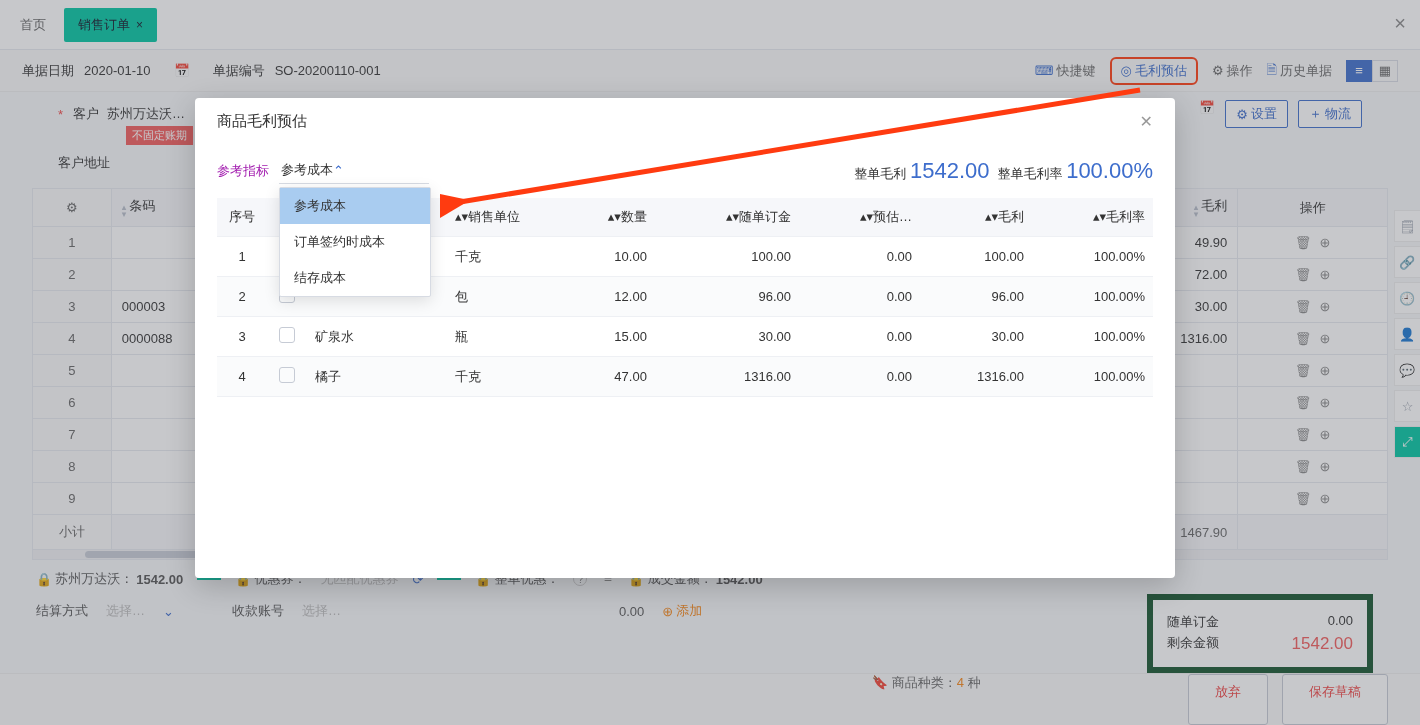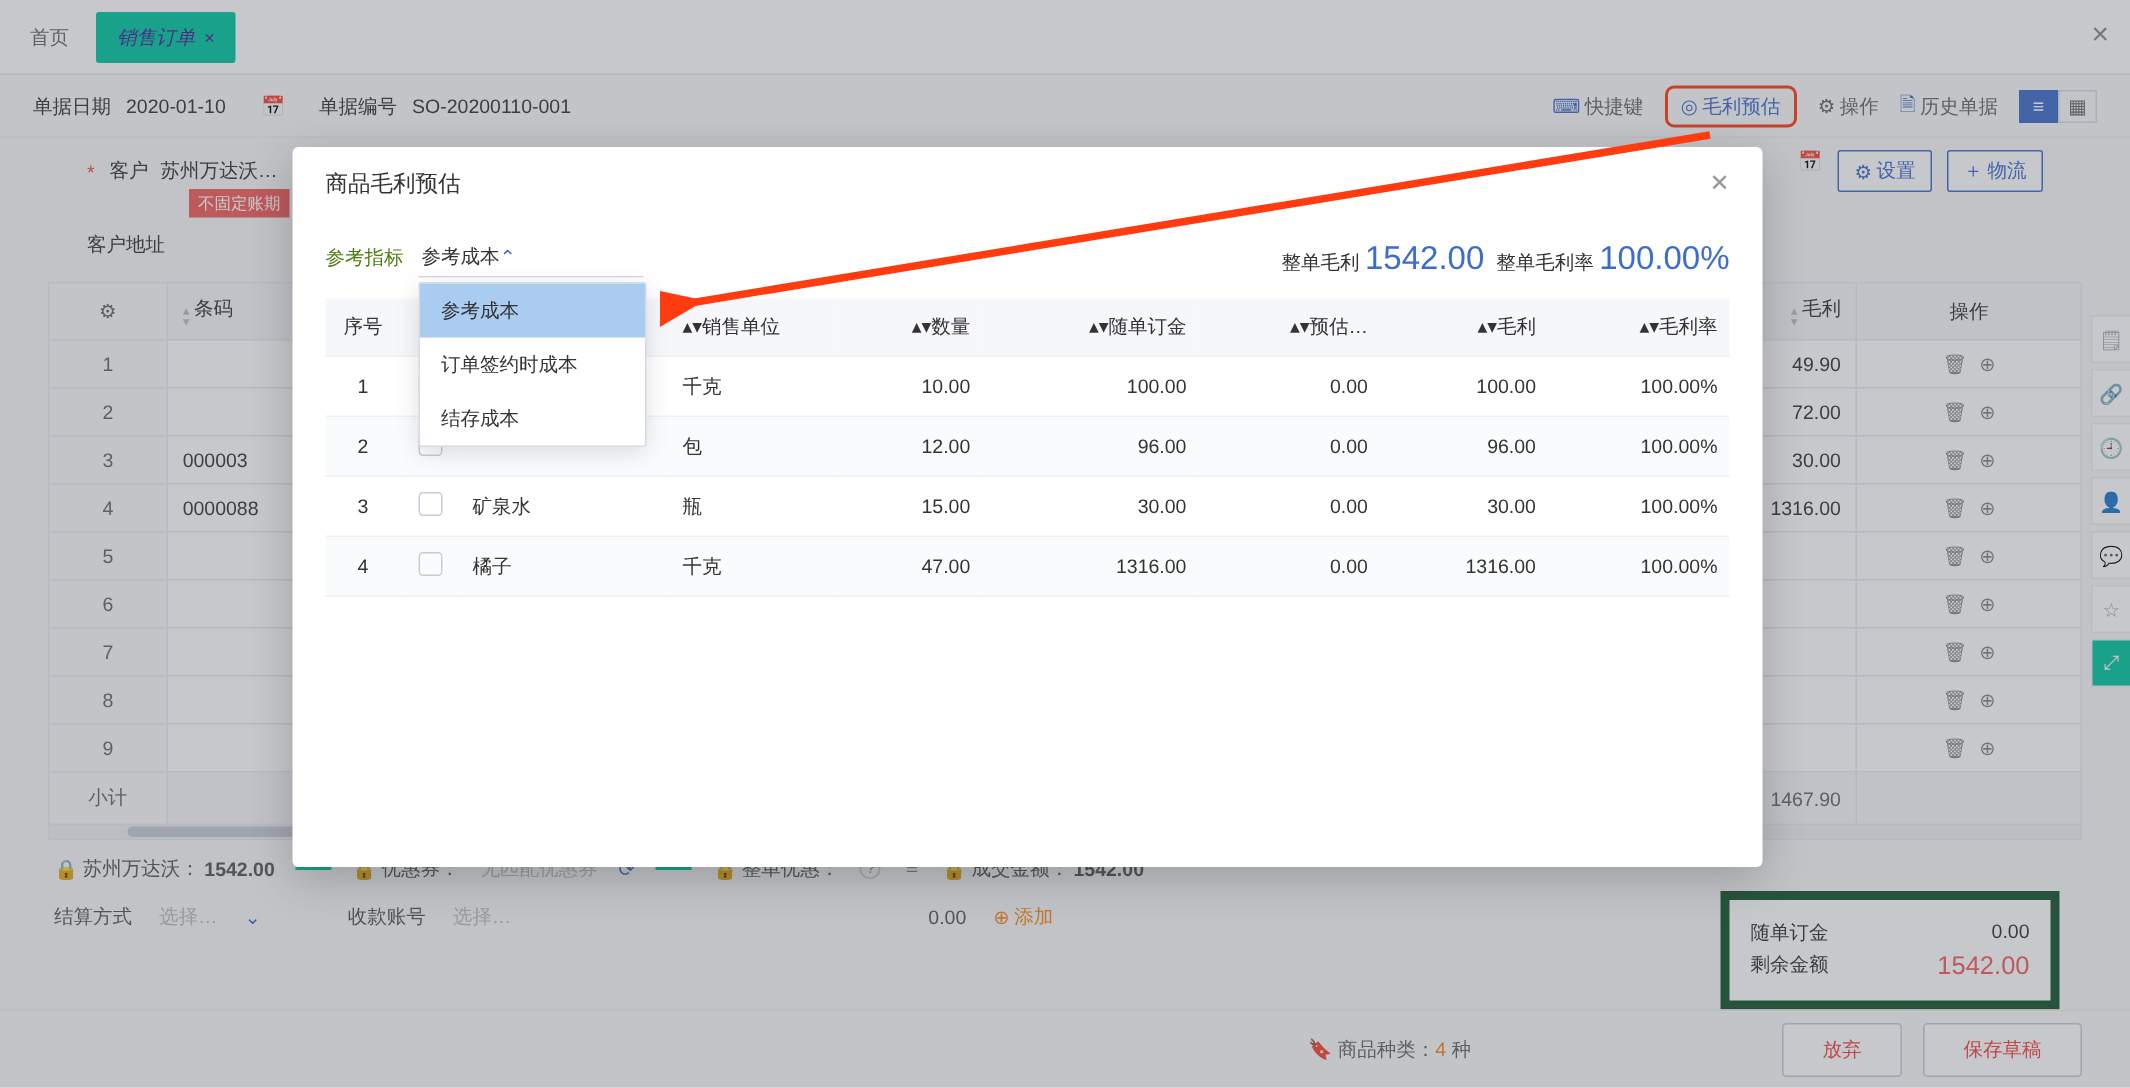--- a/index.html
+++ b/index.html
@@ -1,19 +1,19 @@
 <!DOCTYPE html>
 <html><head>
 <meta charset="utf-8">
 <style>
 * { box-sizing: border-box; margin: 0; padding: 0; }
 body { font-family: -apple-system, "PingFang SC", "Microsoft YaHei", sans-serif; font-size: 13px; color: #333; background: #f7f8fa; width: 1420px; height: 725px; overflow: hidden; position: relative; }
 .topbar { display: flex; align-items: center; height: 50px; padding: 0 20px; background: #fff; border-bottom: 1px solid #e6e9ef; position: relative; }
 .topbar .home { color: #666; margin-right: 18px; }
-.topbar .tab { background: #00c6a2; color: #4c1d95; padding: 8px 14px; border-radius: 2px; display: flex; align-items: center; gap: 6px; font-style: italic; }
+.topbar .tab { background: #00c6a2; color: #0f172a; padding: 8px 14px; border-radius: 2px; display: flex; align-items: center; gap: 6px; }
 .topbar .tab .close { font-size: 12px; }
 .topbar .close-page { position: absolute; right: 14px; top: 12px; font-size: 20px; color: #888; cursor: pointer; }
 .infobar { display: flex; align-items: center; height: 42px; padding: 0 22px; gap: 10px; background: #fafafa; border-bottom: 1px solid #eee; }
 .infobar .lbl { color: #333; }
 .infobar .val { color: #333; margin-right: 14px; }
 .infobar .cal-icon { color: #3d6dcc; }
 .right-actions { margin-left: auto; display: flex; align-items: center; gap: 14px; color: #666; }
 .right-actions .act { display: flex; align-items: center; gap: 3px; cursor: pointer; }
 .right-actions .profit-est { border: 2px solid #ff3b10; border-radius: 6px; padding: 3px 9px; color: #3d6dcc; }
 .right-actions .view-btns { display: flex; }
@@ -44,35 +44,35 @@
 .summary .eq { color: #888; }
 .summary .refresh { color: #3d6dcc; }
 .summary .q { color: #888; border: 1px solid #ccc; border-radius: 50%; width: 14px; height: 14px; display: inline-flex; align-items: center; justify-content: center; font-size: 10px; }
 .pay-row { display: flex; align-items: center; gap: 18px; padding: 4px 36px 10px; color: #555; }
 .pay-row .sel { color: #bbb; }
 .pay-row .chev { color: #3d6dcc; }
 .pay-row .add { color: #f5871a; display: flex; gap: 3px; align-items: center; }
 .side-box { position: absolute; right: 47px; top: 594px; width: 226px; background: #fff; border: 6px solid #14532d; padding: 10px 14px; }
 .side-box .r { display: flex; justify-content: space-between; margin: 3px 0; }
 .side-box .remain { color: #f25c5c; font-size: 17px; }
-.footer { position: absolute; left: 0; right: 0; bottom: 0; height: 52px; display: flex; align-items: center; justify-content: flex-end; gap: 14px; padding: 0 32px; background: #fafafa; border-top: 1px solid #eee; }
+.footer { position: absolute; left: 0; right: 0; bottom: 0; height: 52px; display: flex; justify-content: flex-end; gap: 14px; padding: 0 32px; background: #fafafa; border-top: 1px solid #eee; }
 .footer .kinds { color: #666; margin-right: auto; padding-left: 840px; }
 .footer .kinds .n { color: #f5871a; }
 .footer .fbtn { padding: 8px 26px; border: 1px solid #c6cbd5; background: #fff; border-radius: 3px; cursor: pointer; color: #ef4444; }
 .footer .fbtn.primary { background: #3d6dcc; color: #fff; border-color: #3d6dcc; }
 .right-rail { position: absolute; right: 0; top: 210px; width: 26px; display: flex; flex-direction: column; gap: 4px; }
 .right-rail .r { width: 26px; height: 32px; display: flex; align-items: center; justify-content: center; color: #9aa1ad; background: #fff; border: 1px solid #eee; border-right: none; }
 .right-rail .r.active { background: #00c6a2; color: #fff; }
 .modal-mask { position: absolute; inset: 0; background: rgba(80,84,92,0.32); }
 .modal { position: absolute; left: 195px; top: 98px; width: 980px; height: 480px; background: #fff; border-radius: 4px; box-shadow: 0 8px 30px rgba(0,0,0,0.2); }
 .modal .mhdr { display: flex; align-items: center; justify-content: space-between; padding: 14px 22px; font-size: 15px; color: #333; }
 .modal .mhdr .x { color: #999; cursor: pointer; font-size: 16px; }
 .modal .mbody { padding: 0 22px; }
 .ref-row { display: flex; align-items: center; gap: 10px; margin: 12px 0 14px; }
-.ref-row .lbl { color: #4d7c0f; }
+.ref-row .lbl { color: #a21caf; }
 .ref-row .sel-box { border-bottom: 1px solid #d7dbe3; width: 150px; display: flex; align-items: center; padding: 4px 2px; color: #333; position: relative; cursor: pointer; }
 .ref-row .sel-box .chev { color: #3d6dcc; }
 .ref-row .totals { margin-left: auto; display: flex; align-items: flex-end; gap: 8px; }
 .ref-row .totals .big { color: #3d6dcc; font-size: 22px; font-weight: 500; }
 .dropdown { position: absolute; left: 0; top: 30px; width: 152px; background: #fff; border: 1px solid #d7dbe3; border-radius: 2px; box-shadow: 0 4px 16px rgba(0,0,0,0.12); z-index: 30; }
 .dropdown .opt { padding: 9px 14px; color: #333; cursor: pointer; }
 .dropdown .opt.sel { background: #a9ccf0; }
 .mtable { width: 100%; border-collapse: collapse; margin-top: 2px; }
 .mtable th, .mtable td { padding: 10px 8px; border-bottom: 1px solid #eef0f4; }
 .mtable th { background: #f6f7fa; font-weight: normal; color: #333; text-align: right; }

